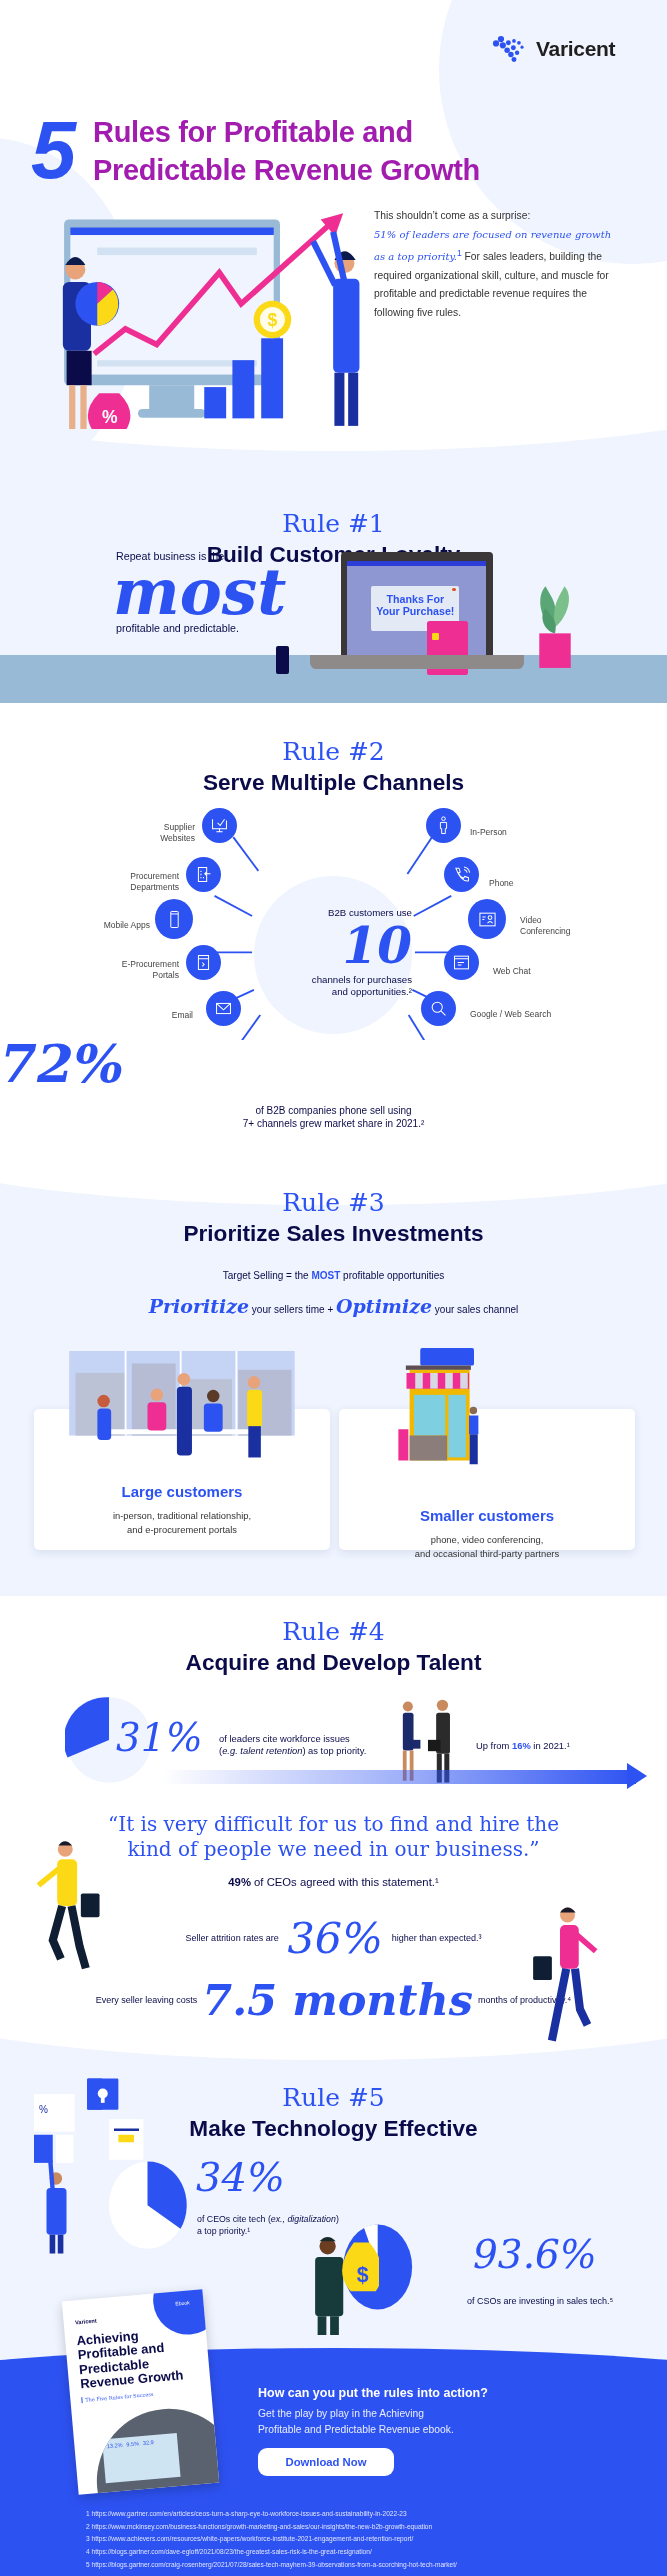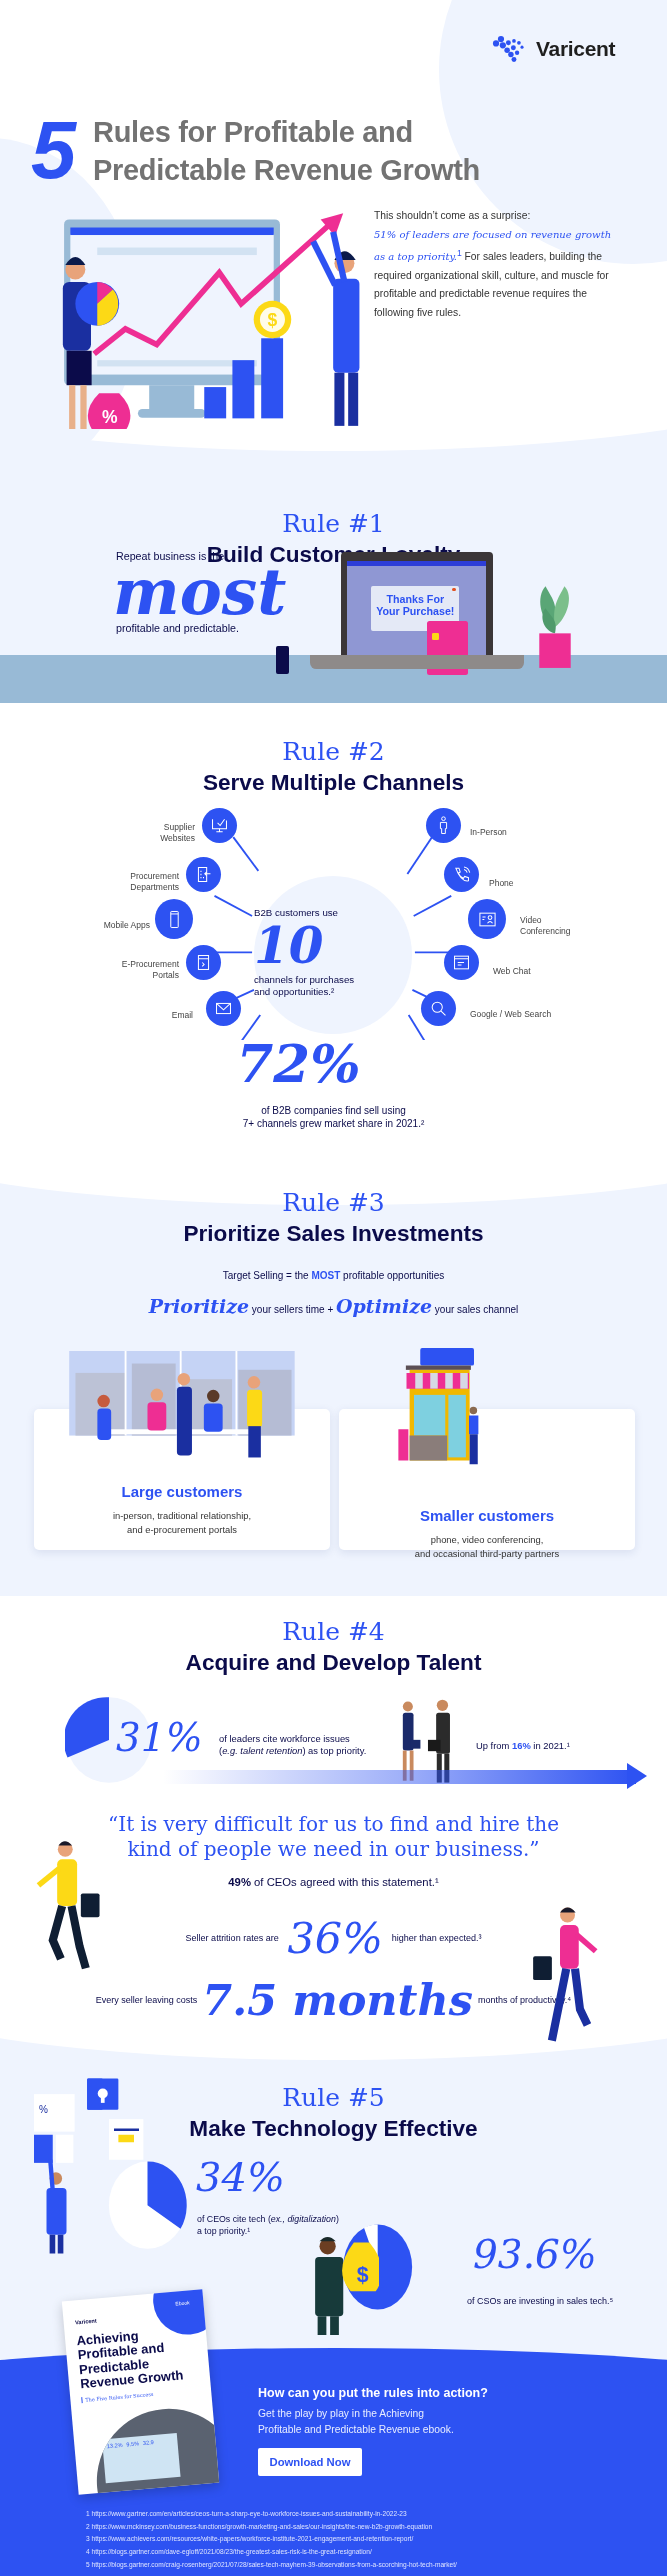--- a/index.html
+++ b/index.html
@@ -11,36 +11,36 @@
 
   
   .white-band { position: absolute; left: -125px; width: 918px; background: #ffffff; }
 
   
   .hero-circle-tr { position: absolute; left: 439px; top: -125px; width: 389px; height: 389px; border-radius: 50%; background: #eff4fe; }
   .hero-circle-l { position: absolute; left: -163px; top: 138px; width: 301px; height: 351px; border-radius: 50%; background: #eff4fe; }
   .logo { position: absolute; left: 492px; top: 36px; display: flex; align-items: center; gap: 5px; }
   .logo-text { font-size: 21px; font-weight: 700; color: #1f1f1f; letter-spacing: -0.3px; }
   .big5 { position: absolute; left: 31px; top: 110px; font-size: 81px; font-style: italic; font-weight: 700; color: #2d52f2; font-family: "Liberation Sans", sans-serif; line-height: 1; }
-  .hero-title { position: absolute; left: 93px; top: 113px; font-size: 29px; font-weight: 700; line-height: 38px; color: #737373; letter-spacing: -0.3px; }
+  .hero-title { position: absolute; left: 93px; top: 113px; font-size: 29px; font-weight: 700; line-height: 38px; color: #a21caf; letter-spacing: -0.3px; }
   .hero-text { position: absolute; left: 374px; top: 207px; width: 251px; font-size: 10.3px; line-height: 18.5px; color: #333; }
   .hero-text em { color: #2d52f2; font-family: "DejaVu Serif", serif; font-style: italic; font-size: 10px; }
 
   .rule-num { font-size: 25px; color: #2d52f2; text-align: center; font-family: "DejaVu Serif", serif; }
   .rule-title { font-size: 22.6px; font-weight: 700; text-align: center; color: #0b0b4a; margin-top: 3.8px; }
   .rule-head { position: absolute; left: 0; width: 667px; }
 
   .card { position: absolute; background: #fff; border-radius: 5px; box-shadow: 0 2.5px 8.8px rgba(30,50,120,0.10); text-align: center; }
   .card h3 { font-size: 15px; color: #2d52f2; font-weight: 700; }
   .card p { font-size: 9.4px; color: #333; line-height: 13.8px; margin-top: 8.8px; }
 
   .chan-circle { position: absolute; width: 35px; height: 35px; border-radius: 50%; background: #2d52f2; display: flex; align-items: center; justify-content: center; }
   .chan-label { position: absolute; font-size: 8.5px; color: #444; line-height: 11.3px; margin-top: 7px; }
 
-  .cta-btn { position: absolute; left: 258px; top: 2448px; width: 104px; height: 27.6px; background: #fff; border-radius: 2px; border: none; color: #2d52f2; font-size: 11.3px; font-weight: 700; font-family: "Liberation Sans", sans-serif; cursor: pointer; }
+  .cta-btn { position: absolute; left: 258px; top: 2448px; width: 136px; height: 27.6px; background: #fff; border-radius: 9px; border: none; color: #2d52f2; font-size: 11.3px; font-weight: 700; font-family: "Liberation Sans", sans-serif; cursor: pointer; }
   .footnotes { position: absolute; left: 86px; top: 2508px; font-size: 6.6px; line-height: 12.7px; color: #dfe5ff; }
 </style>
 </head>
 <body>
 
 <div class="page">
 
   <div class="white-band" style="top:-63px;height:514px;border-radius:0 0 50% 50% / 0 0 69px 69px;"></div>
   <div class="hero-circle-tr"></div>
   <div class="hero-circle-l"></div>
@@ -163,21 +163,21 @@
       <line x1="170" y1="240" x2="252" y2="240"></line>
       <line x1="190" y1="330" x2="255" y2="300"></line>
       <line x1="222" y1="400" x2="265" y2="340"></line>
       <line x1="540" y1="55" x2="500" y2="115"></line>
       <line x1="570" y1="150" x2="510" y2="182"></line>
       <line x1="592" y1="240" x2="512" y2="240"></line>
       <line x1="570" y1="330" x2="508" y2="300"></line>
       <line x1="540" y1="402" x2="502" y2="340"></line>
     </g>
   </svg>
-  <div class="abs" style="left:254px;top:876px;width:158px;height:158px;border-radius:50%;background:#eff4fe;text-align:left">
+  <div class="abs" style="left:254px;top:876px;width:158px;height:158px;border-radius:50%;background:#eff4fe;text-align:right">
     <div style="margin-top:31px;font-size:9.7px;color:#0b0b4a">B2B customers use</div>
     <div class="serif" style="font-size:50px;font-weight:700;font-style:italic;color:#2d52f2;line-height:56px">10</div>
     <div style="font-size:9.7px;color:#0b0b4a;line-height:12px">
       <div>channels for purchases</div>
       <div>and opportunities.²</div>
     </div>
   </div>
 
   <div class="chan-circle" style="left:202px;top:808px">
     <svg width="19" height="19" viewBox="0 0 30 30">
@@ -300,23 +300,23 @@
         <g fill="none" stroke="#fff" stroke-width="1.6">
           <circle cx="13" cy="13" r="8"></circle>
           <path d="M19,19 l7,7"></path>
         </g>
       </svg>
   </div>
   <div class="chan-label" style="left:470px;top:1002px">
       <div>Google / Web Search</div>
     </div>
 
-  <div class="abs serif" style="left:0;top:1034px;width:597px;text-align:center;font-size:53px;font-weight:700;font-style:italic;color:#2d52f2;line-height:1.1">72%</div>
+  <div class="abs serif" style="left:0;top:1034px;width:597px;font-size:53px;font-weight:700;font-style:italic;color:#2d52f2;line-height:1.1">72%</div>
   <div class="abs" style="left:0;top:1105px;width:667px;text-align:center;font-size:10px;line-height:12.5px;color:#0b0b4a">
-    <div>of B2B companies find sell using</div>
+    <div>of B2B companies phone sell using</div>
     <div>7+ channels grew market share in 2021.²</div>
   </div>
 
   <div class="rule-head" style="top:1188px">
     <div class="rule-num">Rule #3</div>
     <div class="rule-title">Prioritize Sales Investments</div>
   </div>
 
   <div class="abs" style="left:0;top:1270px;width:667px;text-align:center;font-size:10px;color:#0b0b4a">
     <span>Target Selling = the </span><b class="blue">MOST</b><span> profitable opportunities</span>

